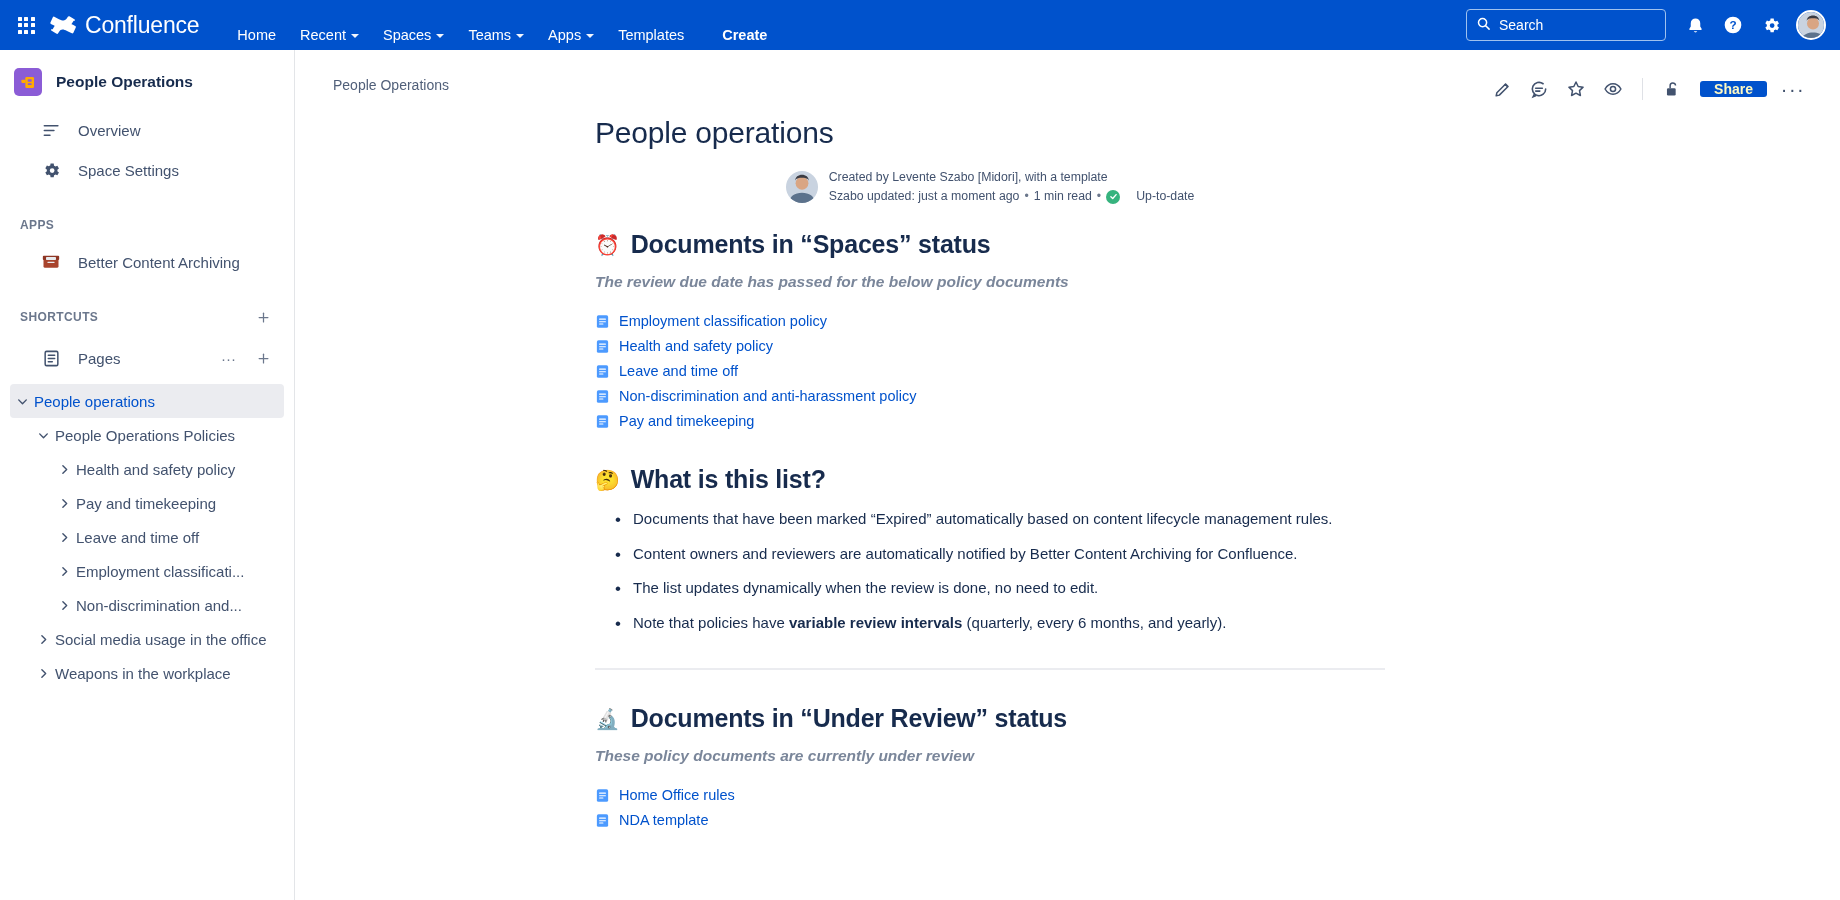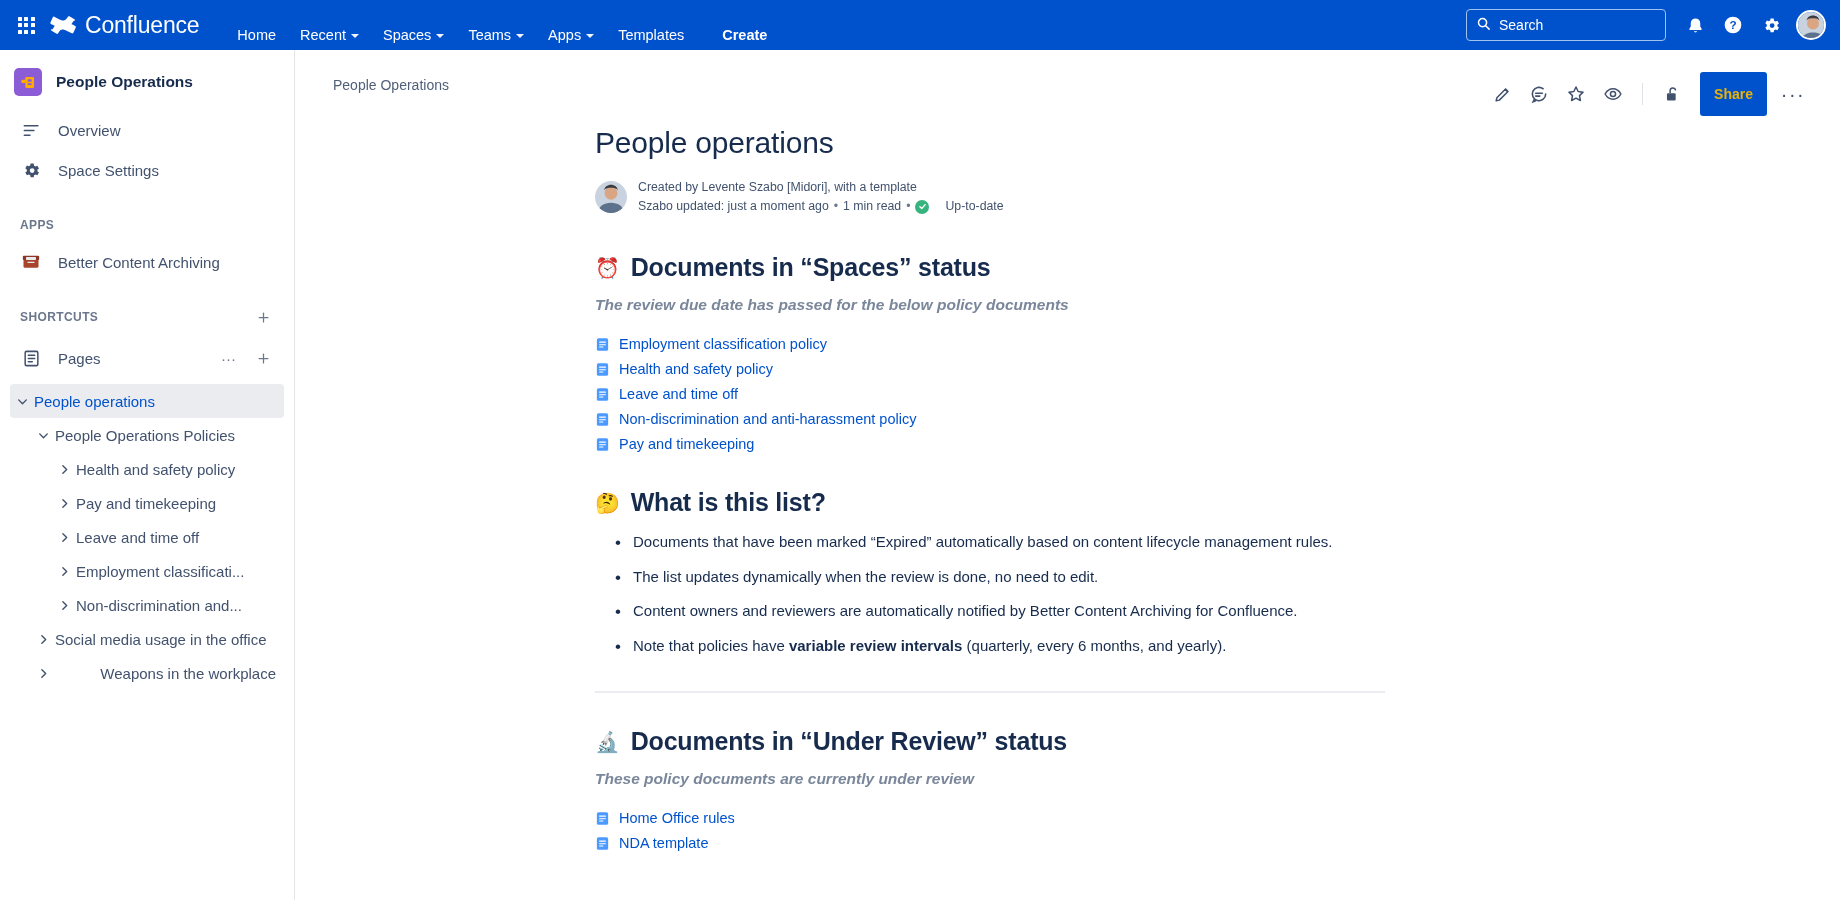--- a/index.html
+++ b/index.html
@@ -81,21 +81,21 @@
   .space-header {
     display: flex; align-items: center; gap: 14px;
     padding: 18px 14px 14px 14px; cursor: pointer;
   }
   .space-icon {
     width: 28px; height: 28px; border-radius: 5px; background: #8B5CD6;
     display: flex; align-items: center; justify-content: center; flex: none;
   }
   .space-name { font-size: 15.5px; font-weight: 700; color: #172B4D; }
 
-  .side-list { padding: 0 10px; }
+  .side-list { padding: 0 10px; margin-left: 20px; }
   .side-item {
     height: 40px; display: flex; align-items: center; gap: 16px;
     padding: 0 10px; border-radius: 4px; cursor: pointer; color: #42526E;
     font-size: 15px; position: relative;
   }
   .side-item .ico { width: 22px; display: flex; align-items: center; justify-content: center; flex: none; }
   .side-item .lbl { flex: 1; white-space: nowrap; overflow: hidden; text-overflow: ellipsis; }
   .plus-btn {
     width: 22px; height: 22px; display: flex; align-items: center; justify-content: center;
     color: #6B778C; cursor: pointer; border-radius: 3px; flex: none;
@@ -129,38 +129,38 @@
     display: flex; align-items: flex-start; padding: 22px 30px 0 38px;
   }
   .breadcrumb { font-size: 14px; color: #505F79; cursor: pointer; padding-top: 5px; }
   .page-actions { margin-left: auto; display: flex; align-items: center; gap: 3px; }
   .pa-icon {
     width: 34px; height: 34px; border-radius: 4px; cursor: pointer;
     display: flex; align-items: center; justify-content: center; color: #42526E;
   }
   .pa-divider { width: 1px; height: 22px; background: #DFE1E6; margin: 0 9px; }
   .share-btn {
-    background: #0052CC; color: #eab308; font-size: 14px; font-weight: 600;
-    border: 0; border-radius: 3px; height: 44px; padding: 0 14px;
+    background: #0052CC; color: #fef9c3; font-size: 14px; font-weight: 600;
+    border: 0; border-radius: 3px; height: 16px; padding: 0 14px;
     cursor: pointer; font-family: inherit; margin-left: 8px;
   }
   .more-btn {
     width: 34px; height: 34px; border-radius: 4px; cursor: pointer; margin-left: 6px;
     display:flex; align-items:center; justify-content:center;
     color:#42526E; font-size: 20px; letter-spacing: 1.5px; line-height: 0;
   }
 
   .content-wrap { padding-left: 300px; padding-right: 60px; padding-top: 10px; }
   .content { max-width: 790px; }
 
   h1.page-title {
     font-size: 30px; font-weight: 500; color: #172B4D; letter-spacing: -0.2px;
     margin-bottom: 18px;
   }
-  .byline { display: flex; align-items: center; gap: 11px; margin-bottom: 37px; }
+  .byline { display: flex; align-items: center; gap: 11px; margin-bottom: 24px; justify-content: center; }
   .byline-av {
     width: 32px; height: 32px; border-radius: 50%; overflow: hidden; flex: none;
   }
   .byline-text { font-size: 12.3px; color: #42526E; line-height: 1.55; }
   .byline-text .l2 { display: flex; align-items: center; gap: 5px; flex-wrap: wrap; }
   .dot-sep { color: #6B778C; }
   .uptodate { display: inline-flex; align-items: center; gap: 16px; }
   .check-circle {
     width: 14px; height: 14px; border-radius: 50%; background: #36B37E;
     display: inline-flex; align-items: center; justify-content: center; flex:none;
@@ -435,21 +435,21 @@
           <span class="t-lbl">Non-discrimination and...</span>
         </div>
         <div class="tree-row" style="padding-left: 21px;">
           <span class="chev">
             <svg width="13" height="13" viewBox="0 0 24 24" fill="none" stroke="#42526E" stroke-width="2.6" stroke-linecap="round" stroke-linejoin="round">
               <polyline points="9,5 16,12 9,19"></polyline>
             </svg>
           </span>
           <span class="t-lbl">Social media usage in the office</span>
         </div>
-        <div class="tree-row" style="padding-left: 21px; text-align: right;">
+        <div class="tree-row" style="padding-left: 21px;">
           <span class="chev">
             <svg width="13" height="13" viewBox="0 0 24 24" fill="none" stroke="#42526E" stroke-width="2.6" stroke-linecap="round" stroke-linejoin="round">
               <polyline points="9,5 16,12 9,19"></polyline>
             </svg>
           </span>
           <span class="t-lbl">Weapons in the workplace</span>
         </div>
       </div>
   </div>
 
@@ -592,22 +592,22 @@
                 <span class="dl-text">Pay and timekeeping</span>
               </div>
             </div>
             <hr class="rule" style="border: 0px; margin: 30px 0px 6px;">
             <h2 class="sec-title">
               <span class="emoji">🤔</span>
               <span>What is this list?</span>
             </h2>
             <ul class="bullets">
               <li><span>Documents that have been marked “Expired” automatically based on content lifecycle management rules.</span></li>
+              <li><span>Content owners and reviewers are automatically notified by Better Content Archiving for Confluence.</span></li>
               <li><span>The list updates dynamically when the review is done, no need to edit.</span></li>
-              <li><span>Content owners and reviewers are automatically notified by Better Content Archiving for Confluence.</span></li>
               <li><span>Note that policies have </span><b>variable review intervals</b><span> (quarterly, every 6 months, and yearly).</span></li>
             </ul>
             <hr class="rule">
             <h2 class="sec-title">
               <span class="emoji">🔬</span>
               <span>Documents in “Under Review” status</span>
             </h2>
             <div class="sec-sub">These policy documents are currently under review</div>
             <div class="doc-links">
               <div class="doc-link">

